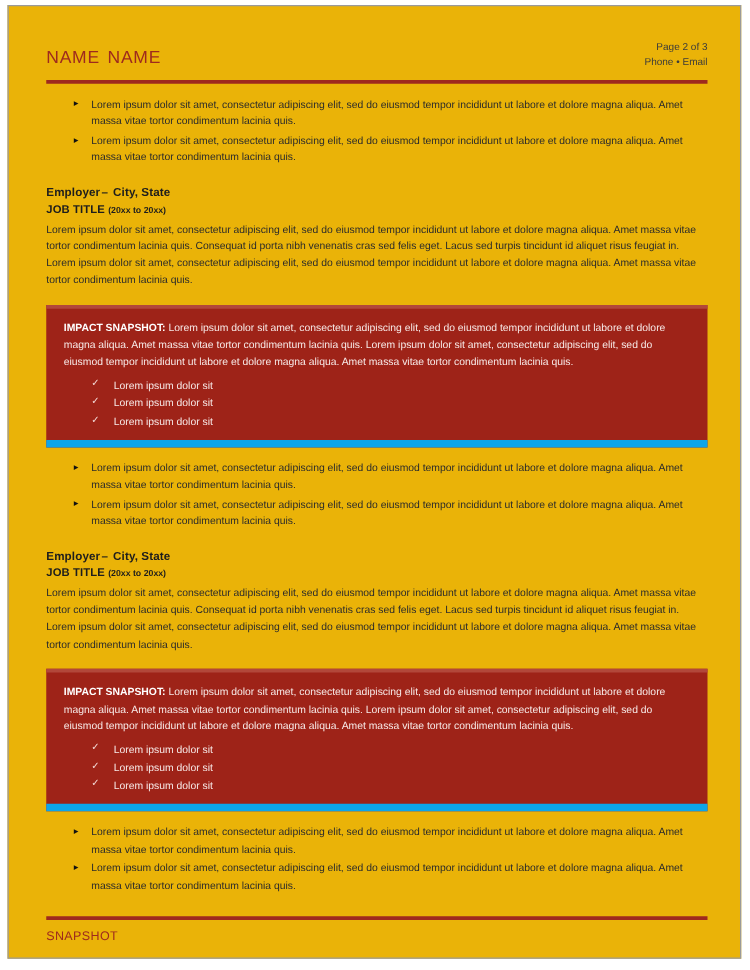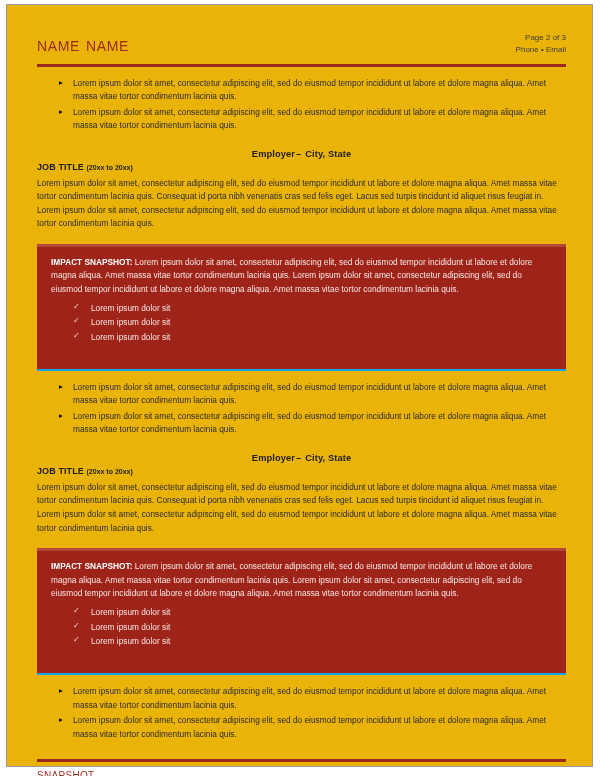--- a/index.html
+++ b/index.html
@@ -79,21 +79,20 @@
     color: #111111;
   }
 
   
   .employer-line {
     font-size: 9.3px;
     font-weight: bold;
     color: #1d1d1d;
     margin-top: 16px;
     letter-spacing: 0.1px;
-    text-align: center;
   }
   .employer-line .dash { padding: 0 4px 0 1px; }
   .job-line {
     font-size: 9px;
     font-weight: bold;
     color: #1d1d1d;
     margin-top: 3px;
     letter-spacing: 0.1px;
   }
   .job-dates {
@@ -107,22 +106,22 @@
     color: #2b2b2b;
     margin-top: 5px;
     text-align: left;
   }
 
   
   .impact-box {
     margin-top: 13px;
     background: #9E2318;
     border-top: 3px solid #B2473A;
-    border-bottom: 2px solid #0ea5e9;
-    padding: 9px 14px 25px 14px;
+    border-bottom: 6px solid #0ea5e9;
+    padding: 9px 14px 8px 14px;
     color: #ffffff;
   }
   .impact-text {
     font-size: 8.3px;
     line-height: 1.62;
     color: #f7e9e7;
   }
   .impact-text .lead {
     font-weight: bold;
     color: #ffffff;

